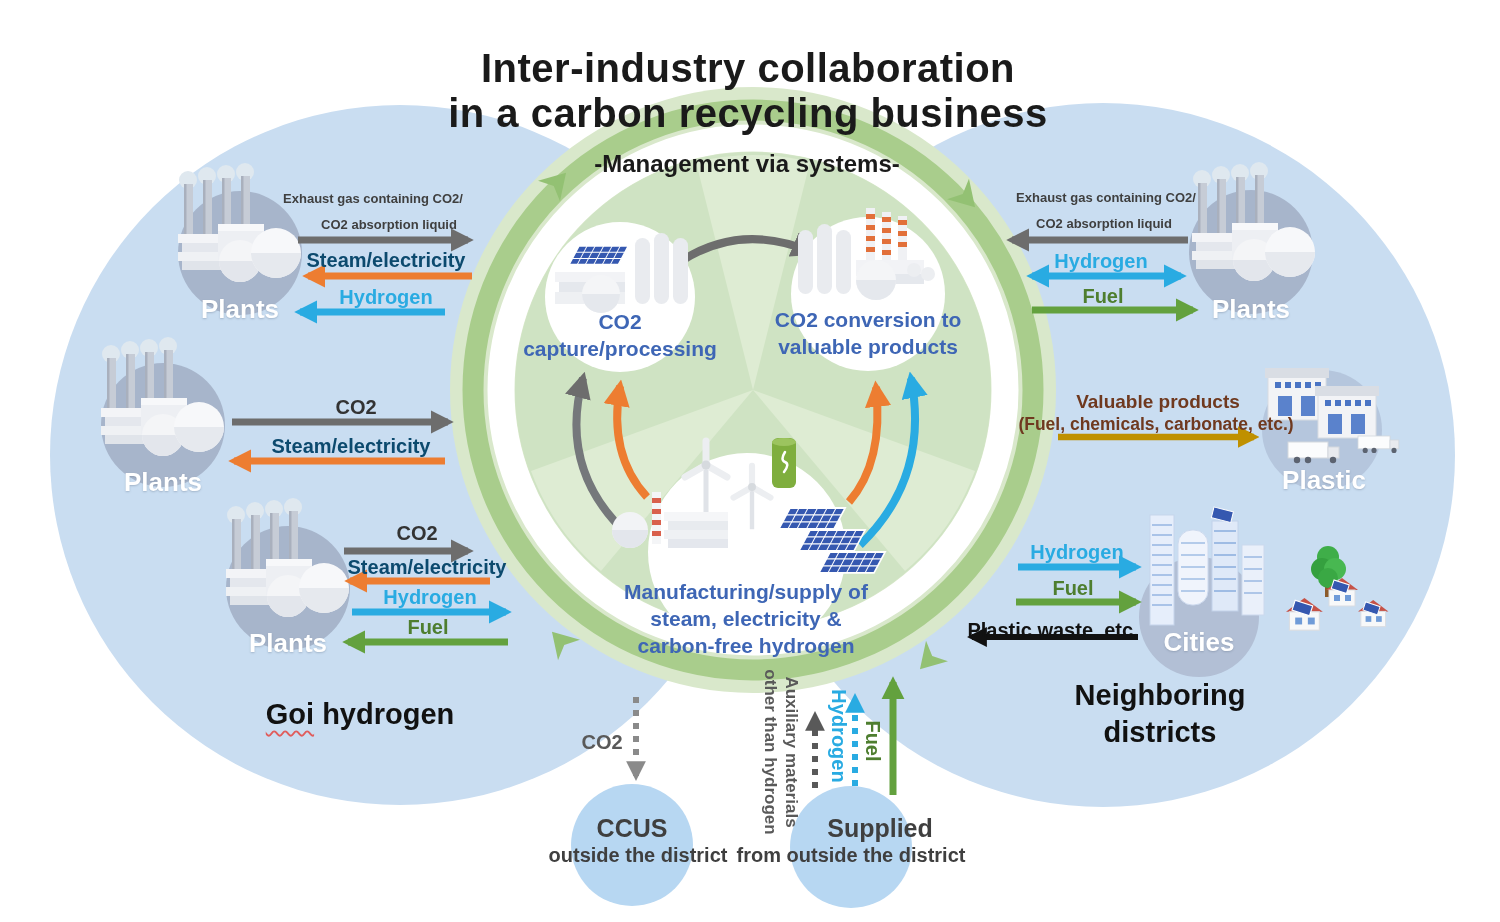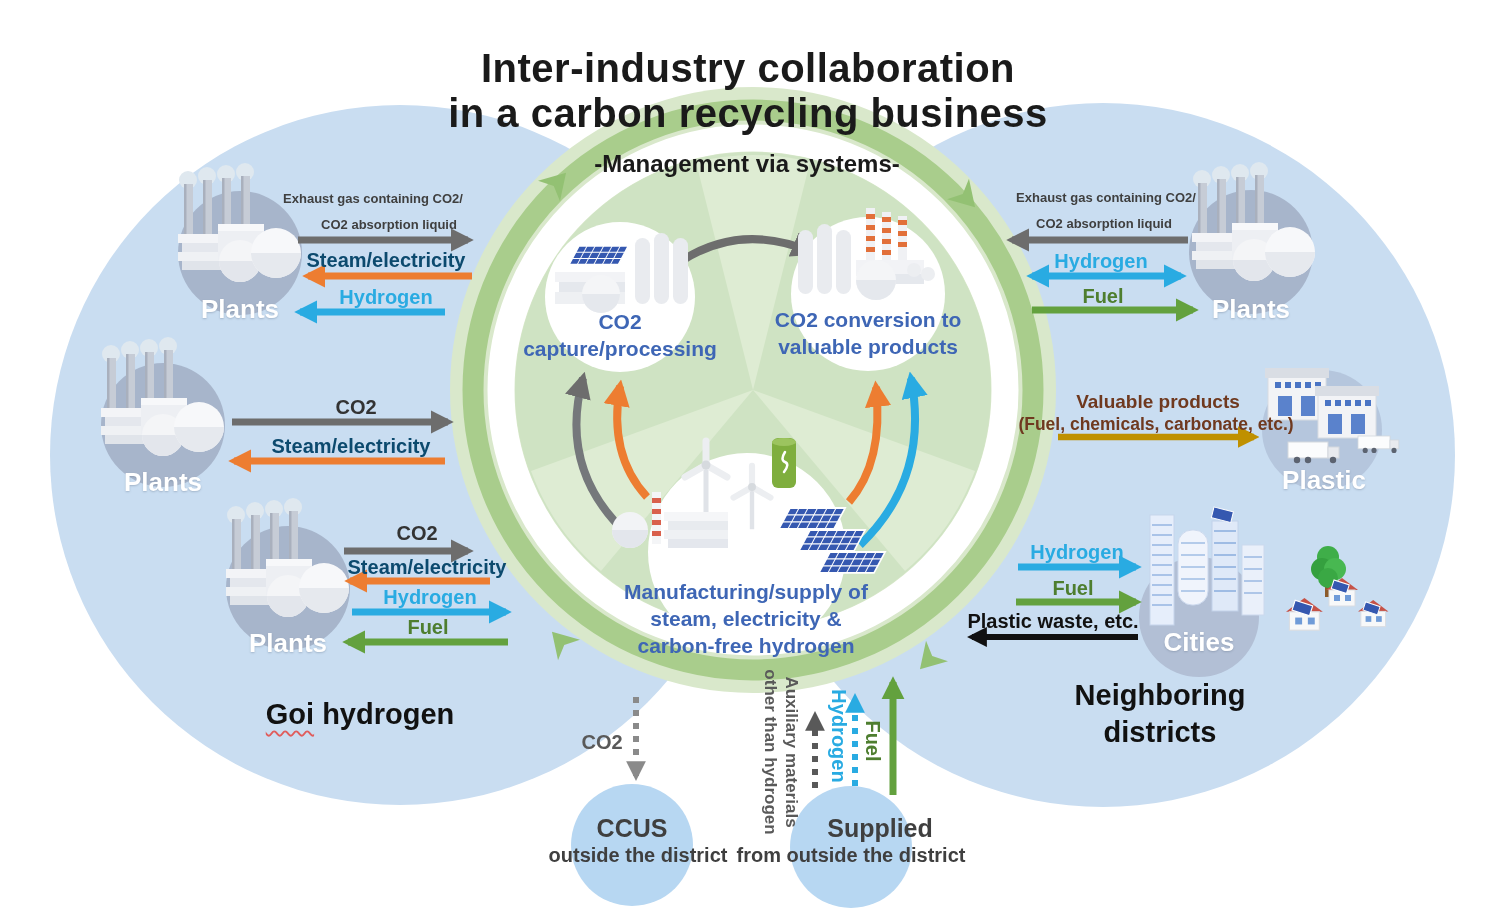--- a/index.html
+++ b/index.html
@@ -17,21 +17,21 @@
   .t-node{font-size:26px;color:#ffffff;text-shadow:0 1px 2px rgba(90,105,130,.35);}
   .t-center{font-size:21px;color:#3e66b5;}
   .t-district{font-size:29px;color:#111;}
   .t-outside-hd{font-size:25px;color:#3f3f3f;}
   .t-outside-sub{font-size:20px;color:#3f3f3f;}
   .c-dgray{color:#595959;}
   .c-orange{color:#0c4a6e;}
   .c-blue{color:#29abe2;}
   .c-green{color:#4e7e2f;}
   .c-gold{color:#6f391f;}
-  .c-black{color:#111;}
+  .c-black{color:#111;margin-top:9px;}
   .goi-underline{text-decoration:underline;text-decoration-style:wavy;
                  text-decoration-color:#e05c5c;text-decoration-thickness:2px;text-underline-offset:6px;}
 </style>
 </head>
 <body>
 
 <div class="stage">
 
   <svg class="layer" width="1500" height="922" viewBox="0 0 1500 922">
     <defs>

